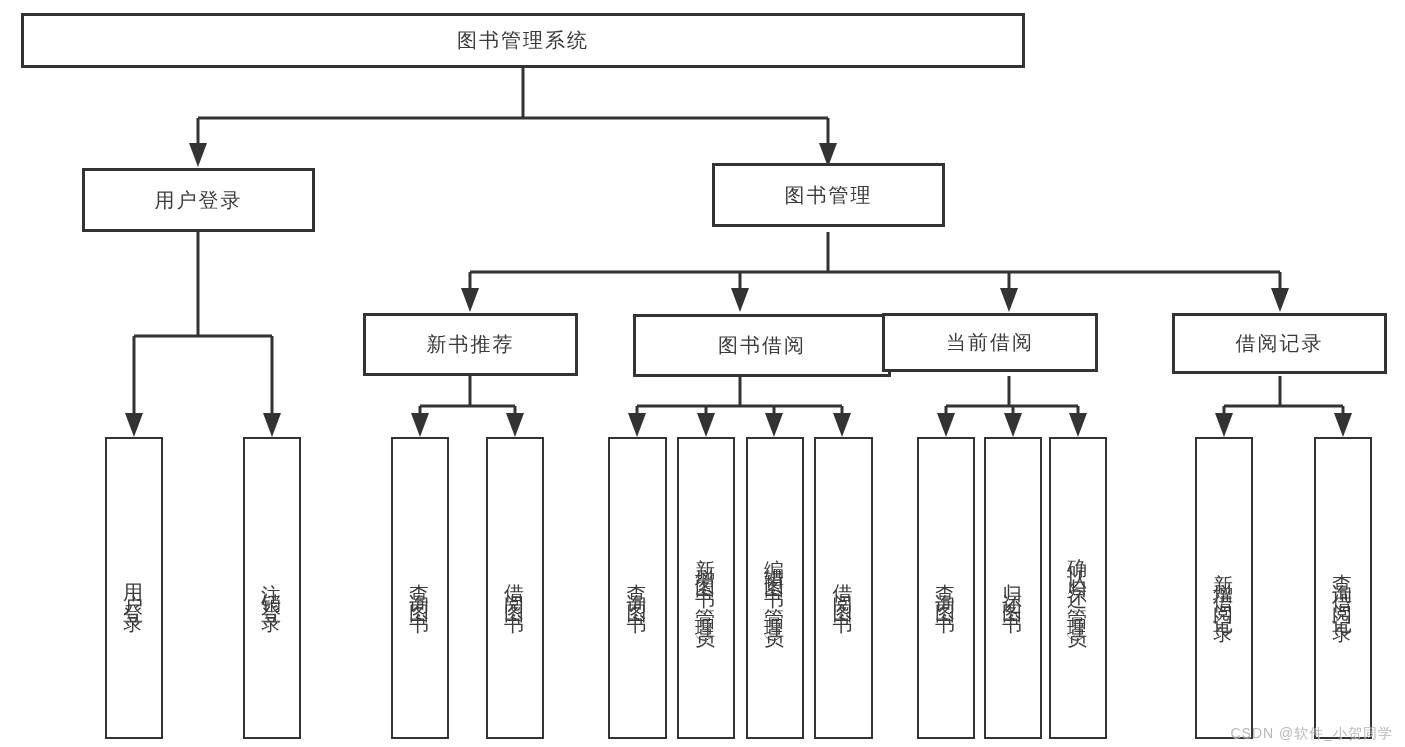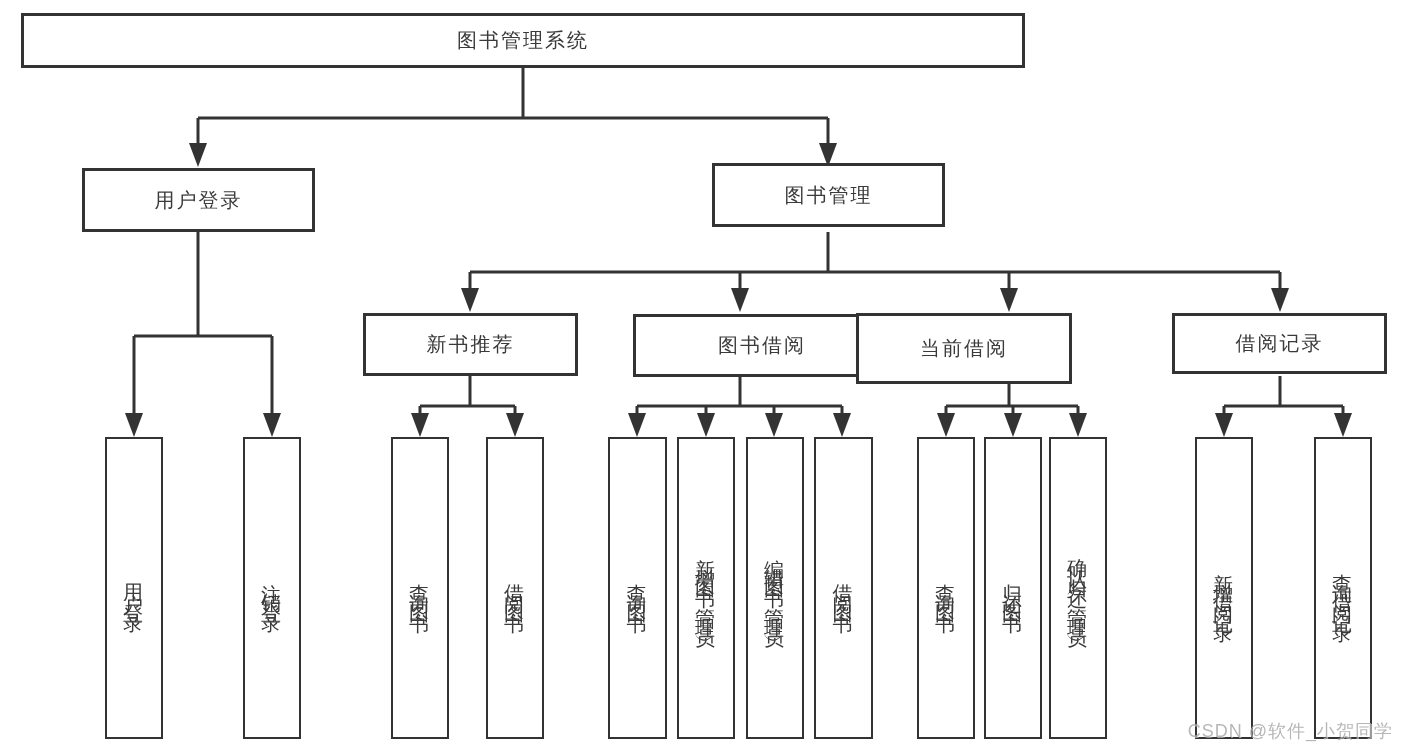--- a/index.html
+++ b/index.html
@@ -44,21 +44,21 @@
     text-orientation: mixed;
     font-size: 20px;
     letter-spacing: 10px;
     color: #3a3a3a;
     white-space: nowrap;
   }
   #watermark {
     position: absolute;
     right: 12px;
     bottom: 4px;
-    font-size: 18px;
+    font-size: 14px;
     color: #ababab;
     opacity: 0.85;
     z-index: 2;
     letter-spacing: 1px;
     text-shadow: 1px 1px 0 rgba(255,255,255,0.6);
   }
 </style>
 </head>
 <body>
 
@@ -153,21 +153,21 @@
     </g>
   </svg>
 
   <div class="node h-node" style="left:21px; top:13px; width:1004px; height:55px;">图书管理系统</div>
 
   <div class="node h-node" style="left:82px; top:168px; width:233px; height:64px;">用户登录</div>
   <div class="node h-node" style="left:712px; top:163px; width:233px; height:64px;">图书管理</div>
 
   <div class="node h-node" style="left:363px; top:313px; width:215px; height:63px;">新书推荐</div>
   <div class="node h-node" style="left:633px; top:314px; width:258px; height:63px;">图书借阅</div>
-  <div class="node h-node" style="left:856px; top:313px; width:216px; height:71px;">当前借阅</div>
+  <div class="node h-node" style="left:882px; top:313px; width:216px; height:59px;">当前借阅</div>
   <div class="node h-node" style="left:1172px; top:313px; width:215px; height:61px;">借阅记录</div>
 
   <div class="node v-node" style="left:105px; top:437px; width:58px; height:302px;">
     <span>用户登录</span>
   </div>
   <div class="node v-node" style="left:243px; top:437px; width:58px; height:302px;">
     <span>注销登录</span>
   </div>
 
   <div class="node v-node" style="left:391px; top:437px; width:58px; height:302px;">

